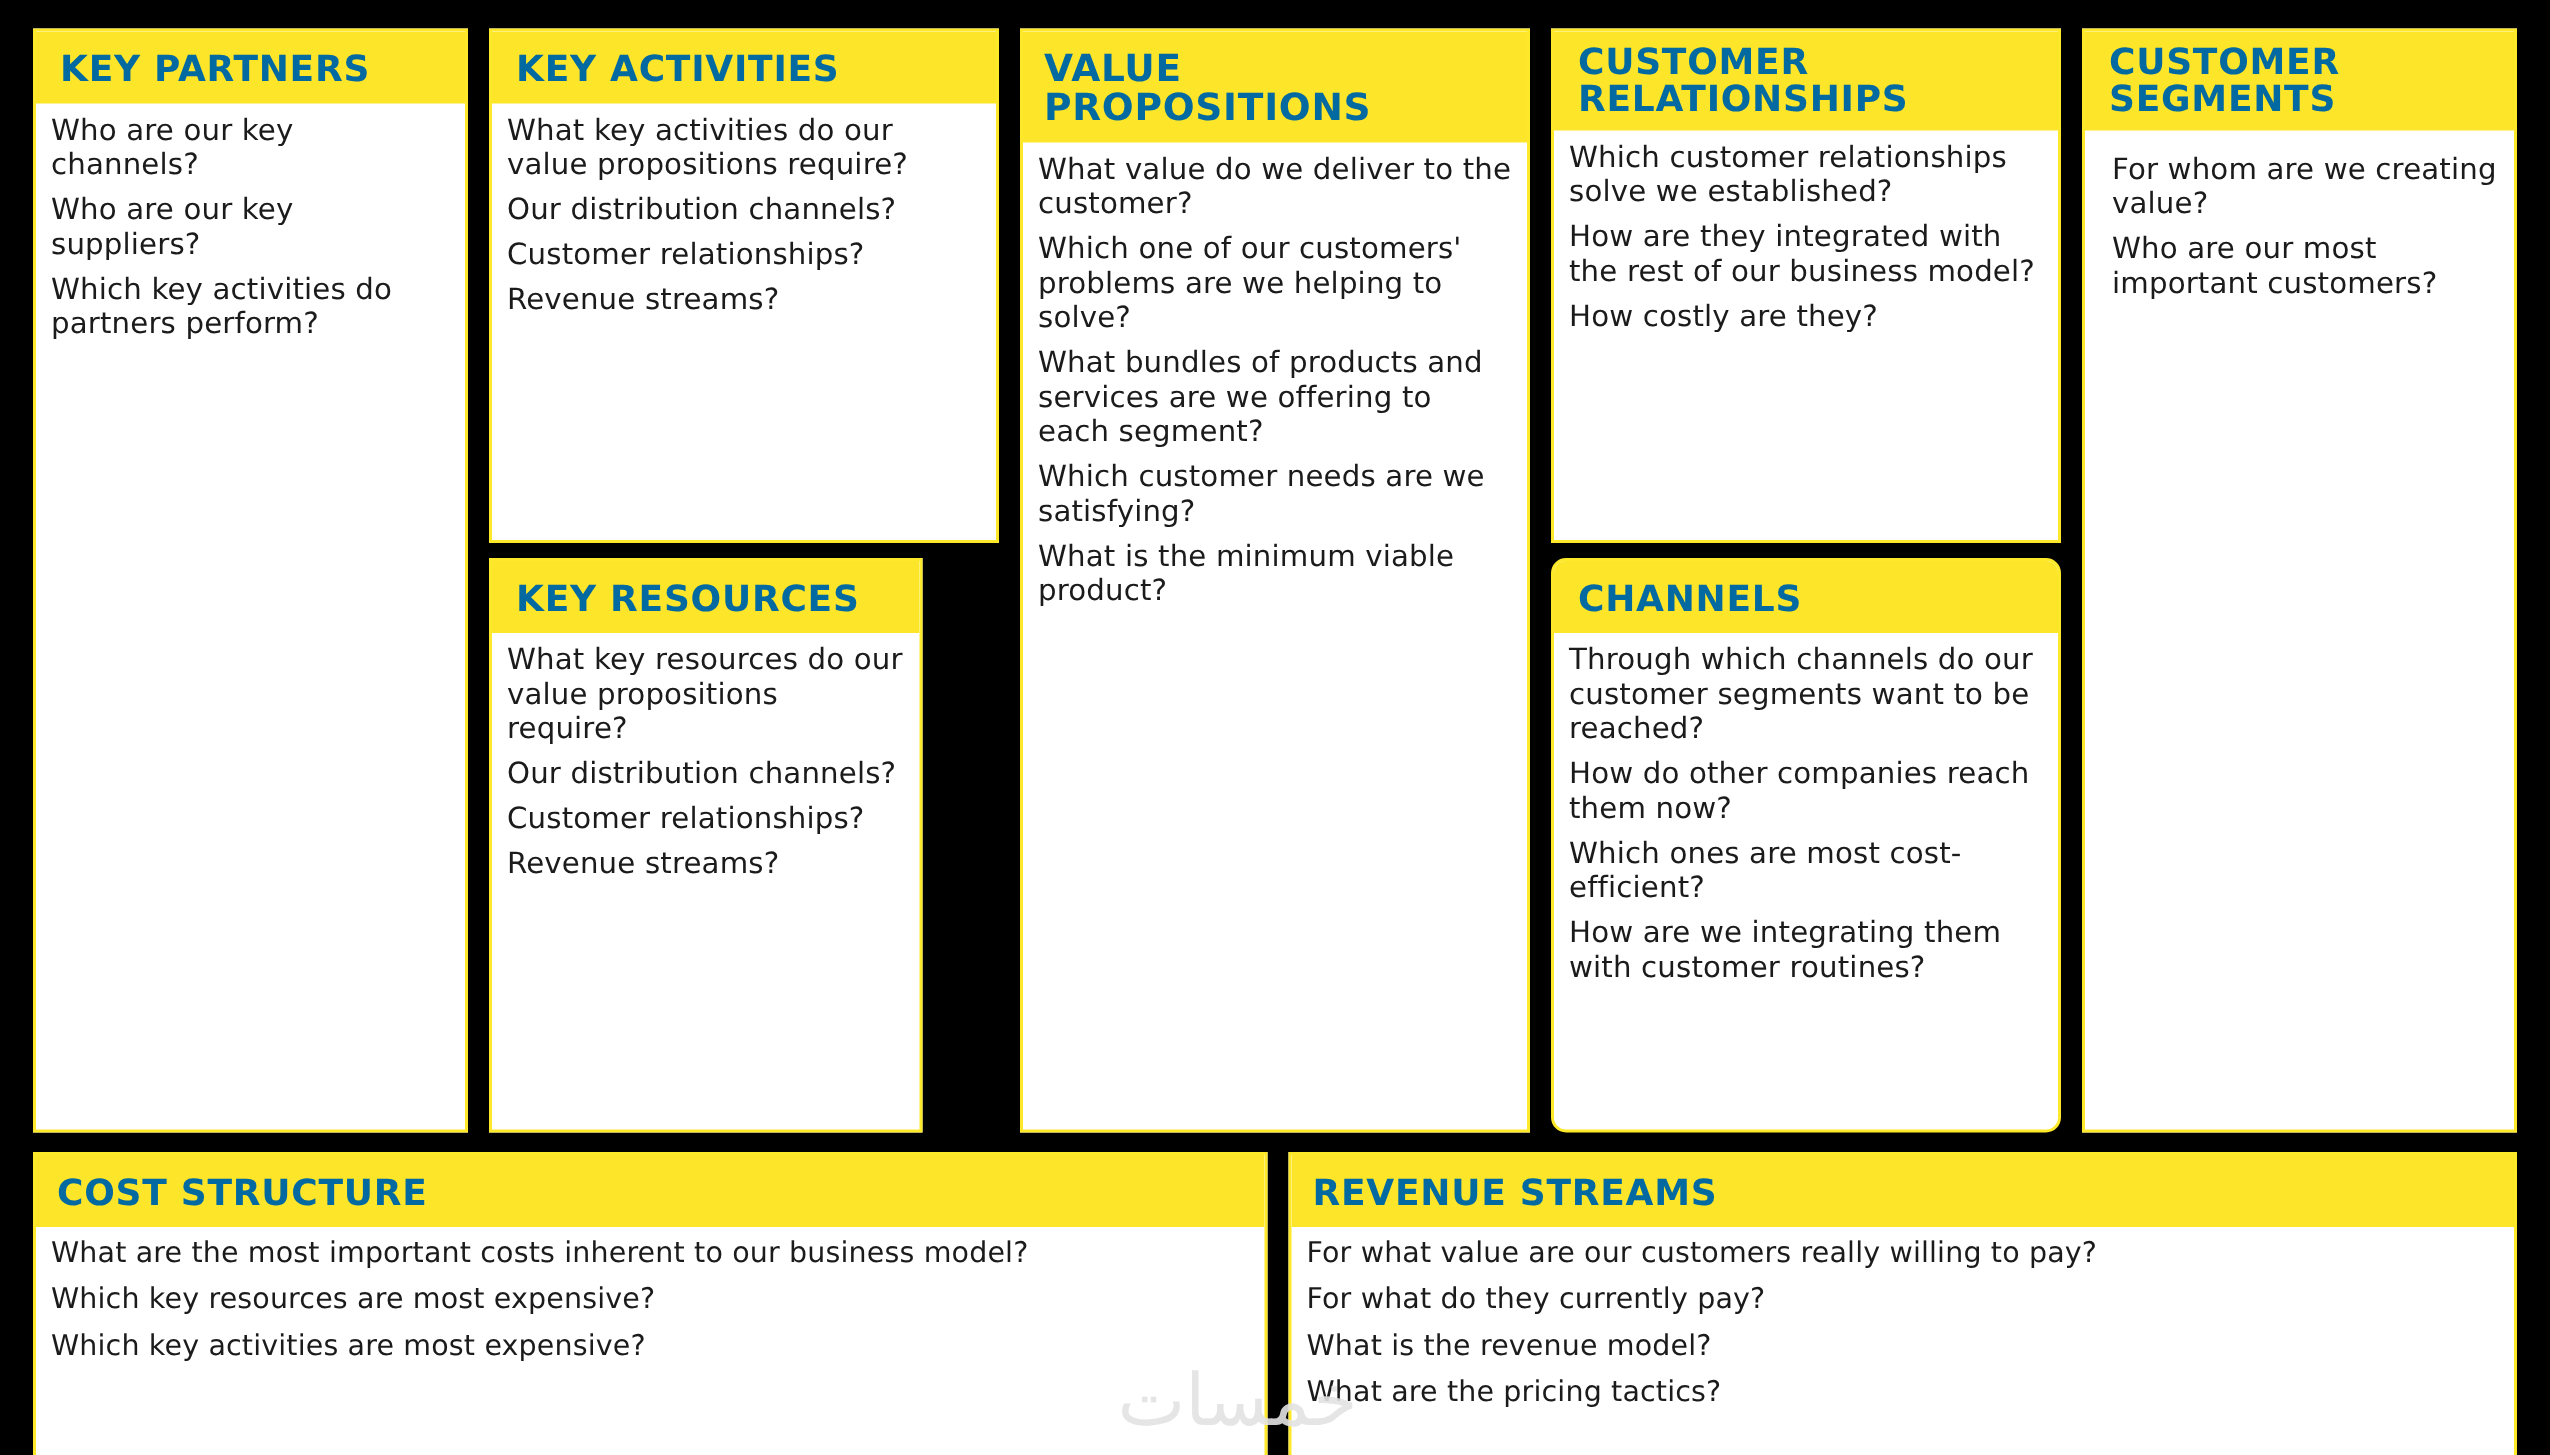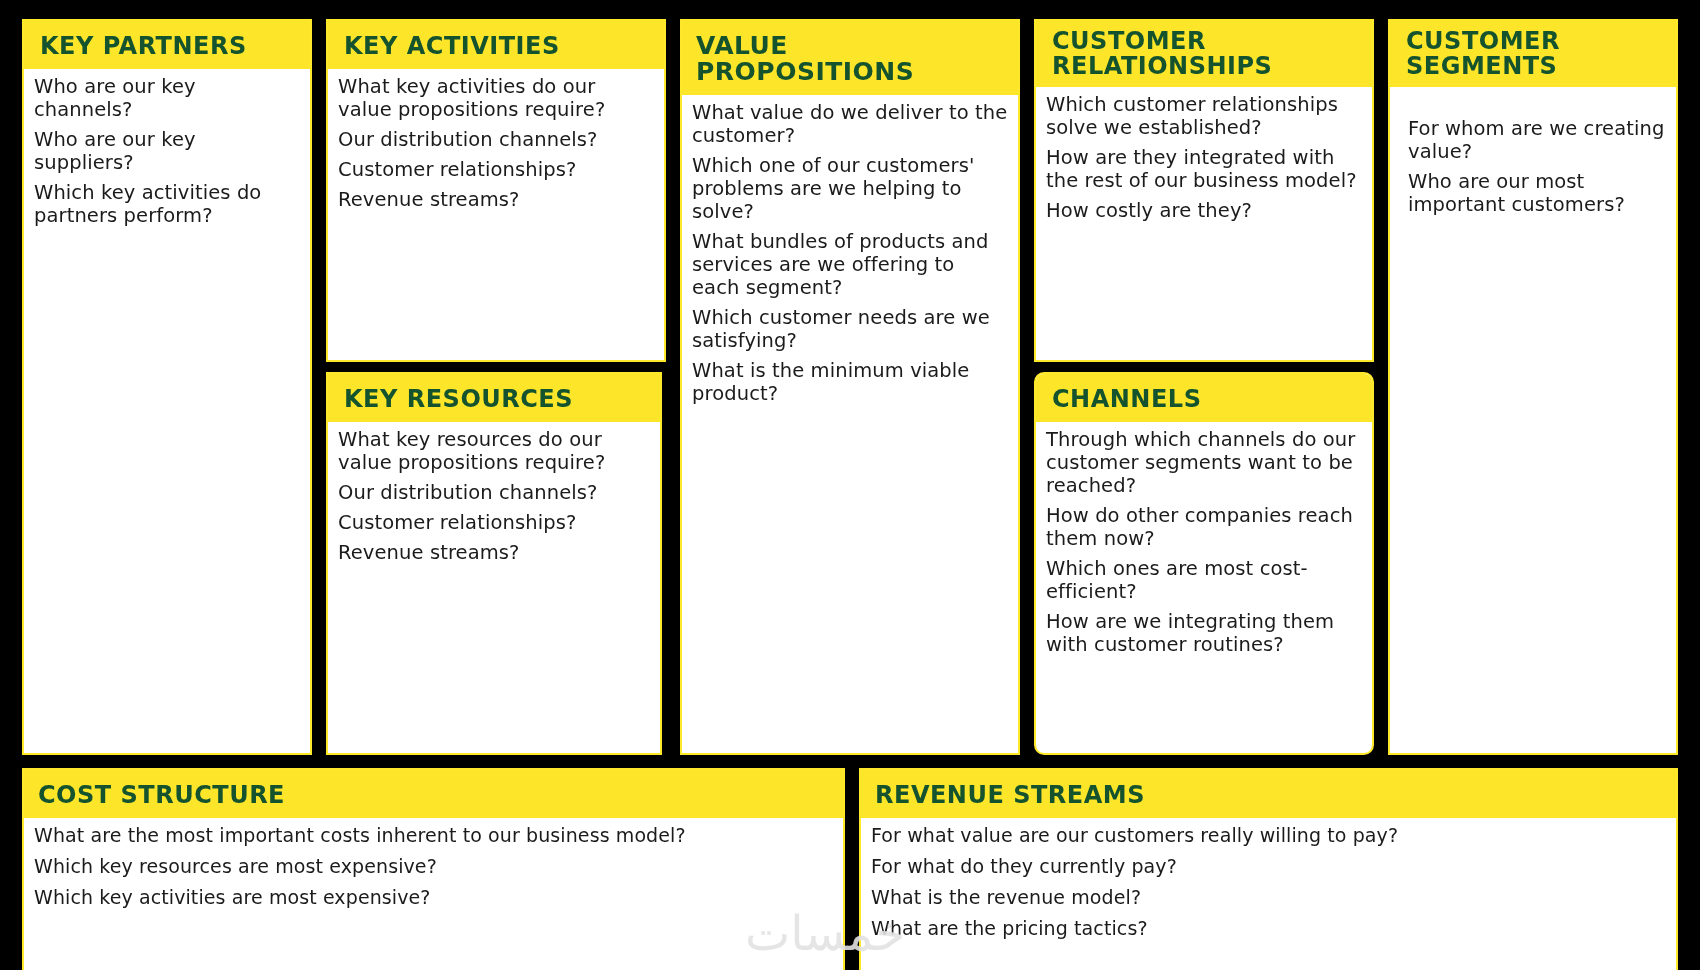--- a/index.html
+++ b/index.html
@@ -5,21 +5,21 @@
   html, body { margin: 0; padding: 0; }
   body {
     width: 1700px; height: 970px; background: #000; position: relative; overflow: hidden;
     font-family: "DejaVu Sans", "Liberation Sans", sans-serif;
   }
   .box {
     position: absolute; background: #fff; box-sizing: border-box;
     border: 2px solid #fde92a; overflow: hidden;
   }
   .hdr {
-    background: #fde62a; color: #14532d; font-weight: bold;
+    background: #fde62a; color: #0369a1; font-weight: bold;
     font-size: 24px; letter-spacing: 0.5px; line-height: 26px;
     padding: 12px 16px 10px 16px; text-transform: uppercase;
   }
   .hdr.two { padding: 8px 16px 8px 16px; line-height: 25px; }
   .items { padding: 6px 10px 0 10px; }
   .item {
     font-size: 19.5px; line-height: 23px; color: #1b1b1b;
     margin-bottom: 7px; letter-spacing: 0.1px;
   }
   .wide .item { font-size: 19px; margin-bottom: 8px; }
@@ -43,21 +43,21 @@
 <div class="box" style="left:326px;top:19px;width:340px;height:343px;">
   <div class="hdr">KEY ACTIVITIES</div>
   <div class="items">
     <div class="item">What key activities do our value propositions require?</div>
     <div class="item">Our distribution channels?</div>
     <div class="item">Customer relationships?</div>
     <div class="item">Revenue streams?</div>
   </div>
 </div>
 
-<div class="box" style="left:326px;top:372px;width:336px;height:383px;">
+<div class="box" style="left:326px;top:372px;width:289px;height:383px;">
   <div class="hdr">KEY RESOURCES</div>
   <div class="items">
     <div class="item">What key resources do our value propositions require?</div>
     <div class="item">Our distribution channels?</div>
     <div class="item">Customer relationships?</div>
     <div class="item">Revenue streams?</div>
   </div>
 </div>
 
 <div class="box" style="left:680px;top:19px;width:340px;height:736px;">
@@ -91,21 +91,21 @@
     <div class="item">Which ones are most cost-efficient?</div>
     <div class="item">How are we integrating them with customer routines?</div>
   </div>
 </div>
 
 <div class="box" style="left:1388px;top:19px;width:290px;height:736px;">
   <div class="hdr two">
     <div>CUSTOMER</div>
     <div>SEGMENTS</div>
   </div>
-  <div class="items" style="padding-top:30px;padding-left:18px;">
+  <div class="items" style="padding-top:14px;padding-left:18px;">
     <div class="item">For whom are we creating value?</div>
     <div class="item">Who are our most important customers?</div>
   </div>
 </div>
 
 <div class="box wide" style="left:22px;top:768px;width:823px;height:220px;">
   <div class="hdr" style="padding-left:14px;">COST STRUCTURE</div>
   <div class="items">
     <div class="item">What are the most important costs inherent to our business model?</div>
     <div class="item">Which key resources are most expensive?</div>

